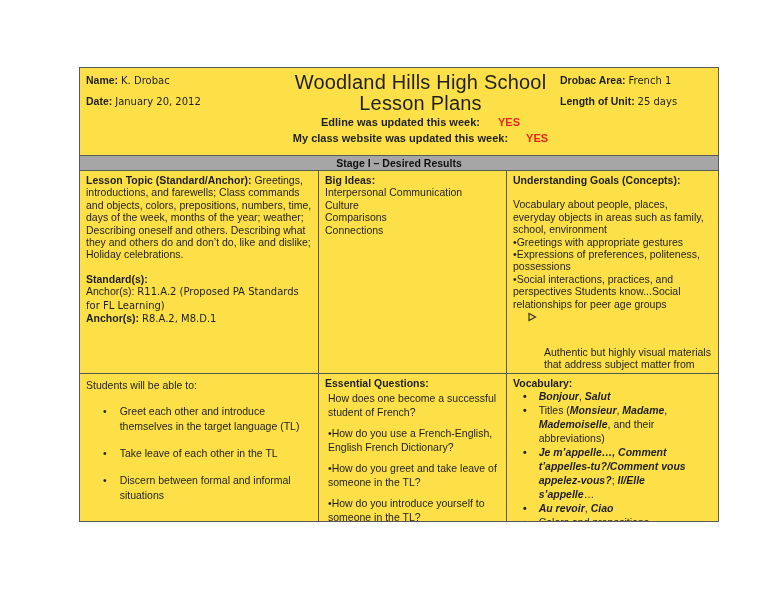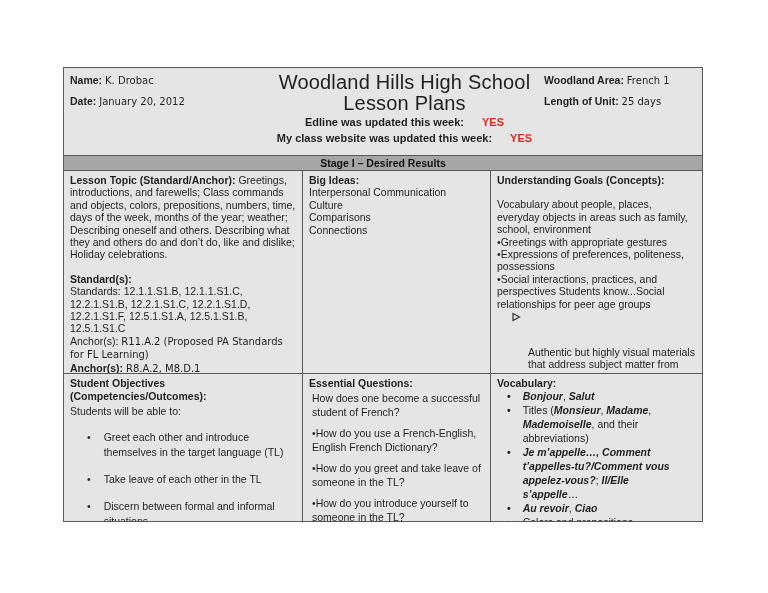--- a/index.html
+++ b/index.html
@@ -1,19 +1,19 @@
 <!DOCTYPE html>
 <html><head>
 <meta charset="utf-8">
 <style>
   * { margin:0; padding:0; box-sizing:border-box; }
   html,body { width:768px; height:593px; background:#ffffff; }
   body { font-family:"Liberation Sans", sans-serif; color:#1f1f1f; position:relative; }
-  .sheet { position:absolute; left:63px; top:67px; width:640px; height:455px;
-           border:1px solid #595959; background:#e5e5e5; }
+  .sheet { position:absolute; left:79px; top:67px; width:640px; height:455px;
+           border:1px solid #595959; background:#fde047; }
 
   
   .hdr { display:flex; height:87px; padding:4px 6px 0 6px; }
   .hdr-left  { width:195px; font-size:10.5px; }
   .hdr-mid   { flex:1; text-align:center; }
   .hdr-right { width:152px; font-size:10.5px; }
   .kv { margin-top:2px; }
   .kv + .kv { margin-top:9px; }
   .lbl { font-weight:bold; }
   .alt { font-family:"DejaVu Sans", sans-serif; font-size:10px; }
@@ -69,34 +69,33 @@
       <div class="kv"><span class="lbl">Name:</span> <span class="alt">K. Drobac</span></div>
       <div class="kv"><span class="lbl">Date:</span> <span class="alt">January 20, 2012</span></div>
     </div>
     <div class="hdr-mid">
       <div class="doc-title">Woodland Hills High School</div>
       <div class="doc-title">Lesson Plans</div>
       <div class="doc-sub"><span>Edline was updated this week:</span> <span class="red">YES</span></div>
       <div class="doc-sub"><span>My class website was updated this week:</span> <span class="red">YES</span></div>
     </div>
     <div class="hdr-right">
-      <div class="kv"><span class="lbl">Woodland Area:</span> <span class="alt">French 1</span></div>
+      <div class="kv"><span class="lbl">Drobac Area:</span> <span class="alt">French 1</span></div>
       <div class="kv"><span class="lbl">Length of Unit:</span> <span class="alt">25 days</span></div>
     </div>
   </div>
 
   <div class="stagebar">Stage I – Desired Results</div>
 
   <div class="row row1">
 
     <div class="cell c1">
       <div><span class="b">Lesson Topic (Standard/Anchor):</span> <span>Greetings, introductions, and farewells; Class commands and objects, colors, prepositions, numbers, time, days of the week, months of the year; weather; Describing oneself and others. Describing what they and others do and don’t do, like and dislike; Holiday celebrations.</span></div>
       <div class="blank"></div>
       <div class="b">Standard(s):</div>
-      <div>Standards: 12.1.1.S1.B, 12.1.1.S1.C, 12.2.1.S1.B, 12.2.1.S1.C, 12.2.1.S1.D, 12.2.1.S1.F, 12.5.1.S1.A, 12.5.1.S1.B, 12.5.1.S1.C</div>
       <div><span>Anchor(s):</span> <span class="alt">R11.A.2 (Proposed PA Standards for FL Learning)</span></div>
       <div><span class="b">Anchor(s):</span> <span class="alt">R8.A.2, M8.D.1</span></div>
     </div>
 
     <div class="cell c2">
       <div class="b">Big Ideas:</div>
       <div>Interpersonal Communication</div>
       <div>Culture</div>
       <div>Comparisons</div>
       <div>Connections</div>
@@ -114,21 +113,20 @@
             <path d="M1 1.5 L7.5 5 L1 8.5 Z" fill="none" stroke="#333" stroke-width="1.2"></path>
           </svg>
         <span class="txt">Authentic but highly visual materials that address subject matter from other courses (e.g., Earth Day materials in the target language, food pyramids)</span>
       </div>
     </div>
   </div>
 
   <div class="row row2">
 
     <div class="cell c1 obj">
-      <div class="b">Student Objectives (Competencies/Outcomes):</div>
       <div class="obj-intro">Students will be able to:</div>
       <div class="obj-item">
           <span class="mark">•</span>
           <span class="txt">Greet each other and introduce themselves in the target language (TL)</span>
         </div>
       <div class="obj-item">
           <span class="mark">•</span>
           <span class="txt">Take leave of each other in the TL</span>
         </div>
       <div class="obj-item">

